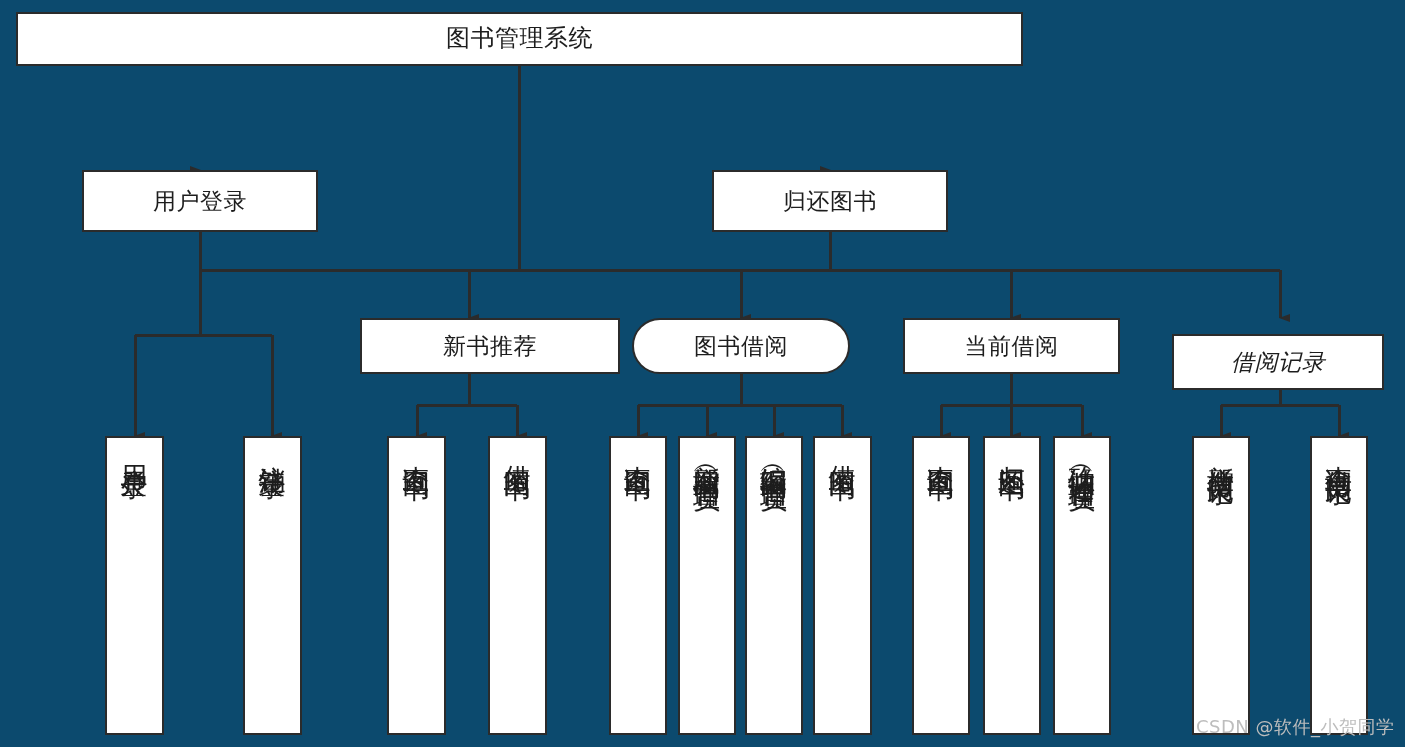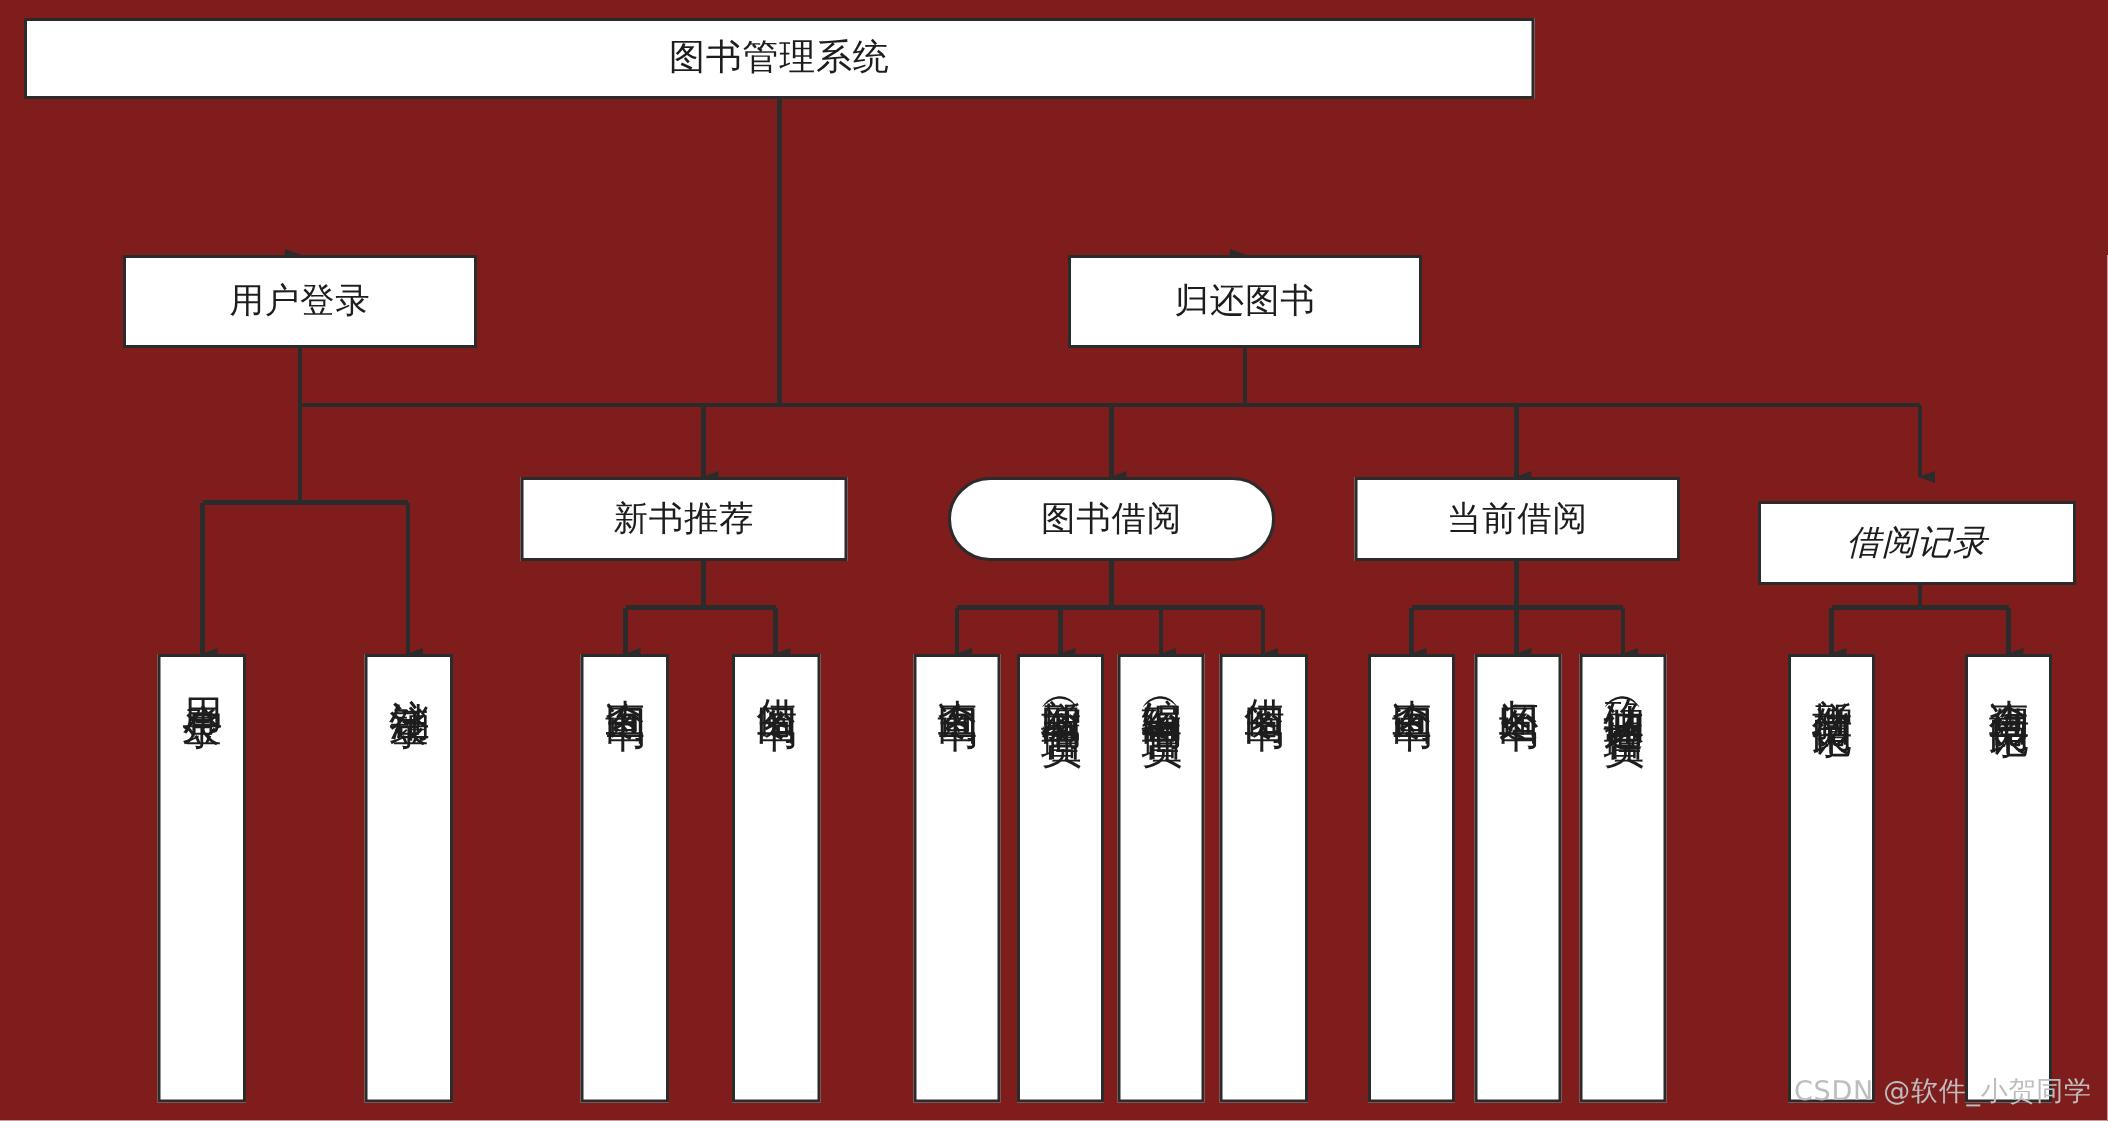--- a/index.html
+++ b/index.html
@@ -8,21 +8,21 @@
     padding: 0;
     background: #ffffff;
   }
   body {
     font-family: "DejaVu Sans", "Liberation Sans", sans-serif;
   }
   #canvas {
     position: relative;
     width: 1405px;
     height: 747px;
-    background: #7f1d1d;
+    background: #0c4a6e;
     overflow: hidden;
   }
   #wires {
     position: absolute;
     left: 0;
     top: 0;
     width: 1405px;
     height: 747px;
     pointer-events: none;
   }
@@ -133,21 +133,21 @@
     <span class="lbl">图书管理系统</span>
   </div>
 
   <div class="node h" style="left:82px; top:170px; width:236px; height:62px;">
     <span class="lbl">用户登录</span>
   </div>
   <div class="node h" style="left:712px; top:170px; width:236px; height:62px;">
     <span class="lbl">归还图书</span>
   </div>
 
-  <div class="node h" style="left:347px; top:318px; width:218px; height:56px;">
+  <div class="node h" style="left:360px; top:318px; width:260px; height:56px;">
     <span class="lbl">新书推荐</span>
   </div>
   <div class="node h" style="left:632px; top:318px; width:218px; height:56px;border-radius:28px;">
     <span class="lbl">图书借阅</span>
   </div>
   <div class="node h" style="left:903px; top:318px; width:217px; height:56px;align-items:center;">
     <span class="lbl">当前借阅</span>
   </div>
   <div class="node h" style="left:1172px; top:334px; width:212px; height:56px;font-style:italic;">
     <span class="lbl">借阅记录</span>

